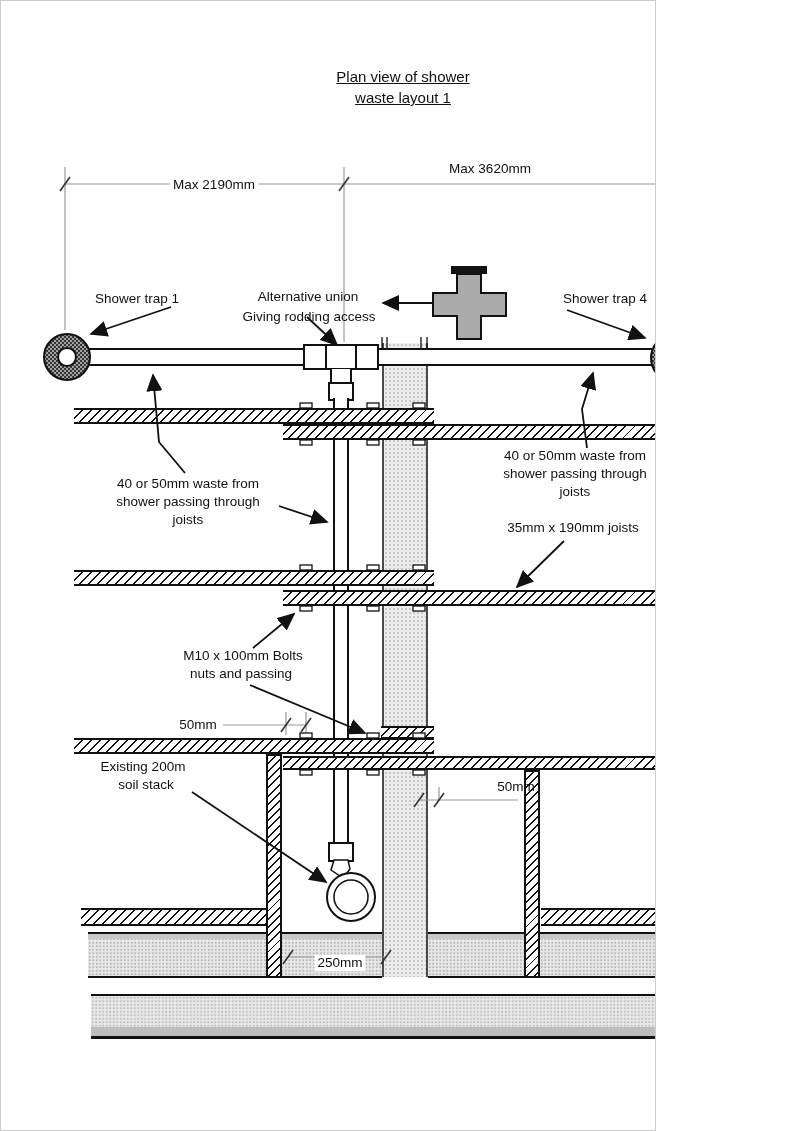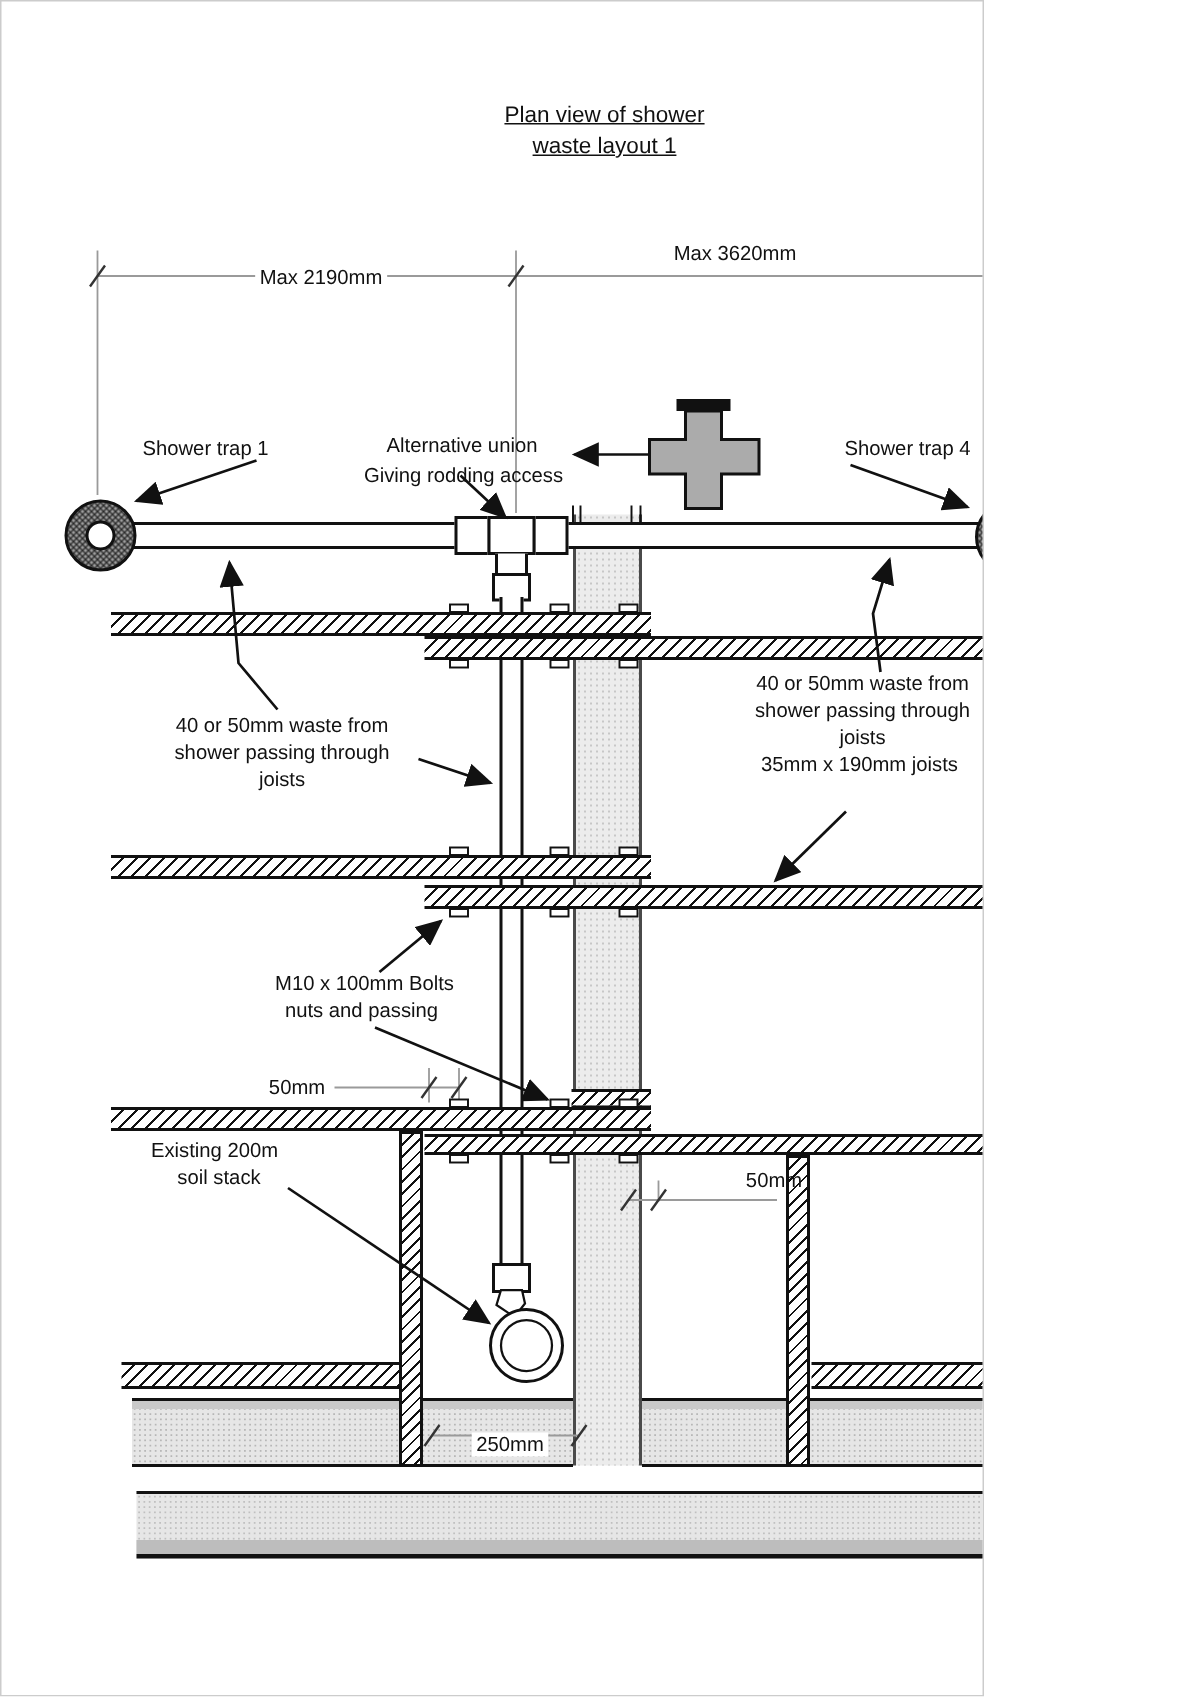--- a/index.html
+++ b/index.html
@@ -189,19 +189,19 @@
   <div class="lbl" style="left:604px;top:290px;">Shower trap 4</div>
 
   <div class="lbl" style="left:187px;top:475px;">40 or 50mm waste from</div>
   <div class="lbl" style="left:187px;top:493px;">shower passing through</div>
   <div class="lbl" style="left:187px;top:511px;">joists</div>
 
   <div class="lbl" style="left:574px;top:447px;">40 or 50mm waste from</div>
   <div class="lbl" style="left:574px;top:465px;">shower passing through</div>
   <div class="lbl" style="left:574px;top:483px;">joists</div>
 
-  <div class="lbl" style="left:572px;top:501px;">35mm x 190mm joists</div>
+  <div class="lbl" style="left:572px;top:519px;">35mm x 190mm joists</div>
   <div class="lbl" style="left:242px;top:647px;">M10 x 100mm Bolts</div>
   <div class="lbl" style="left:240px;top:665px;">nuts and passing</div>
   <div class="lbl" style="left:142px;top:758px;">Existing 200m</div>
   <div class="lbl" style="left:145px;top:776px;">soil stack</div>
 
 </div>
 
 </body></html>

